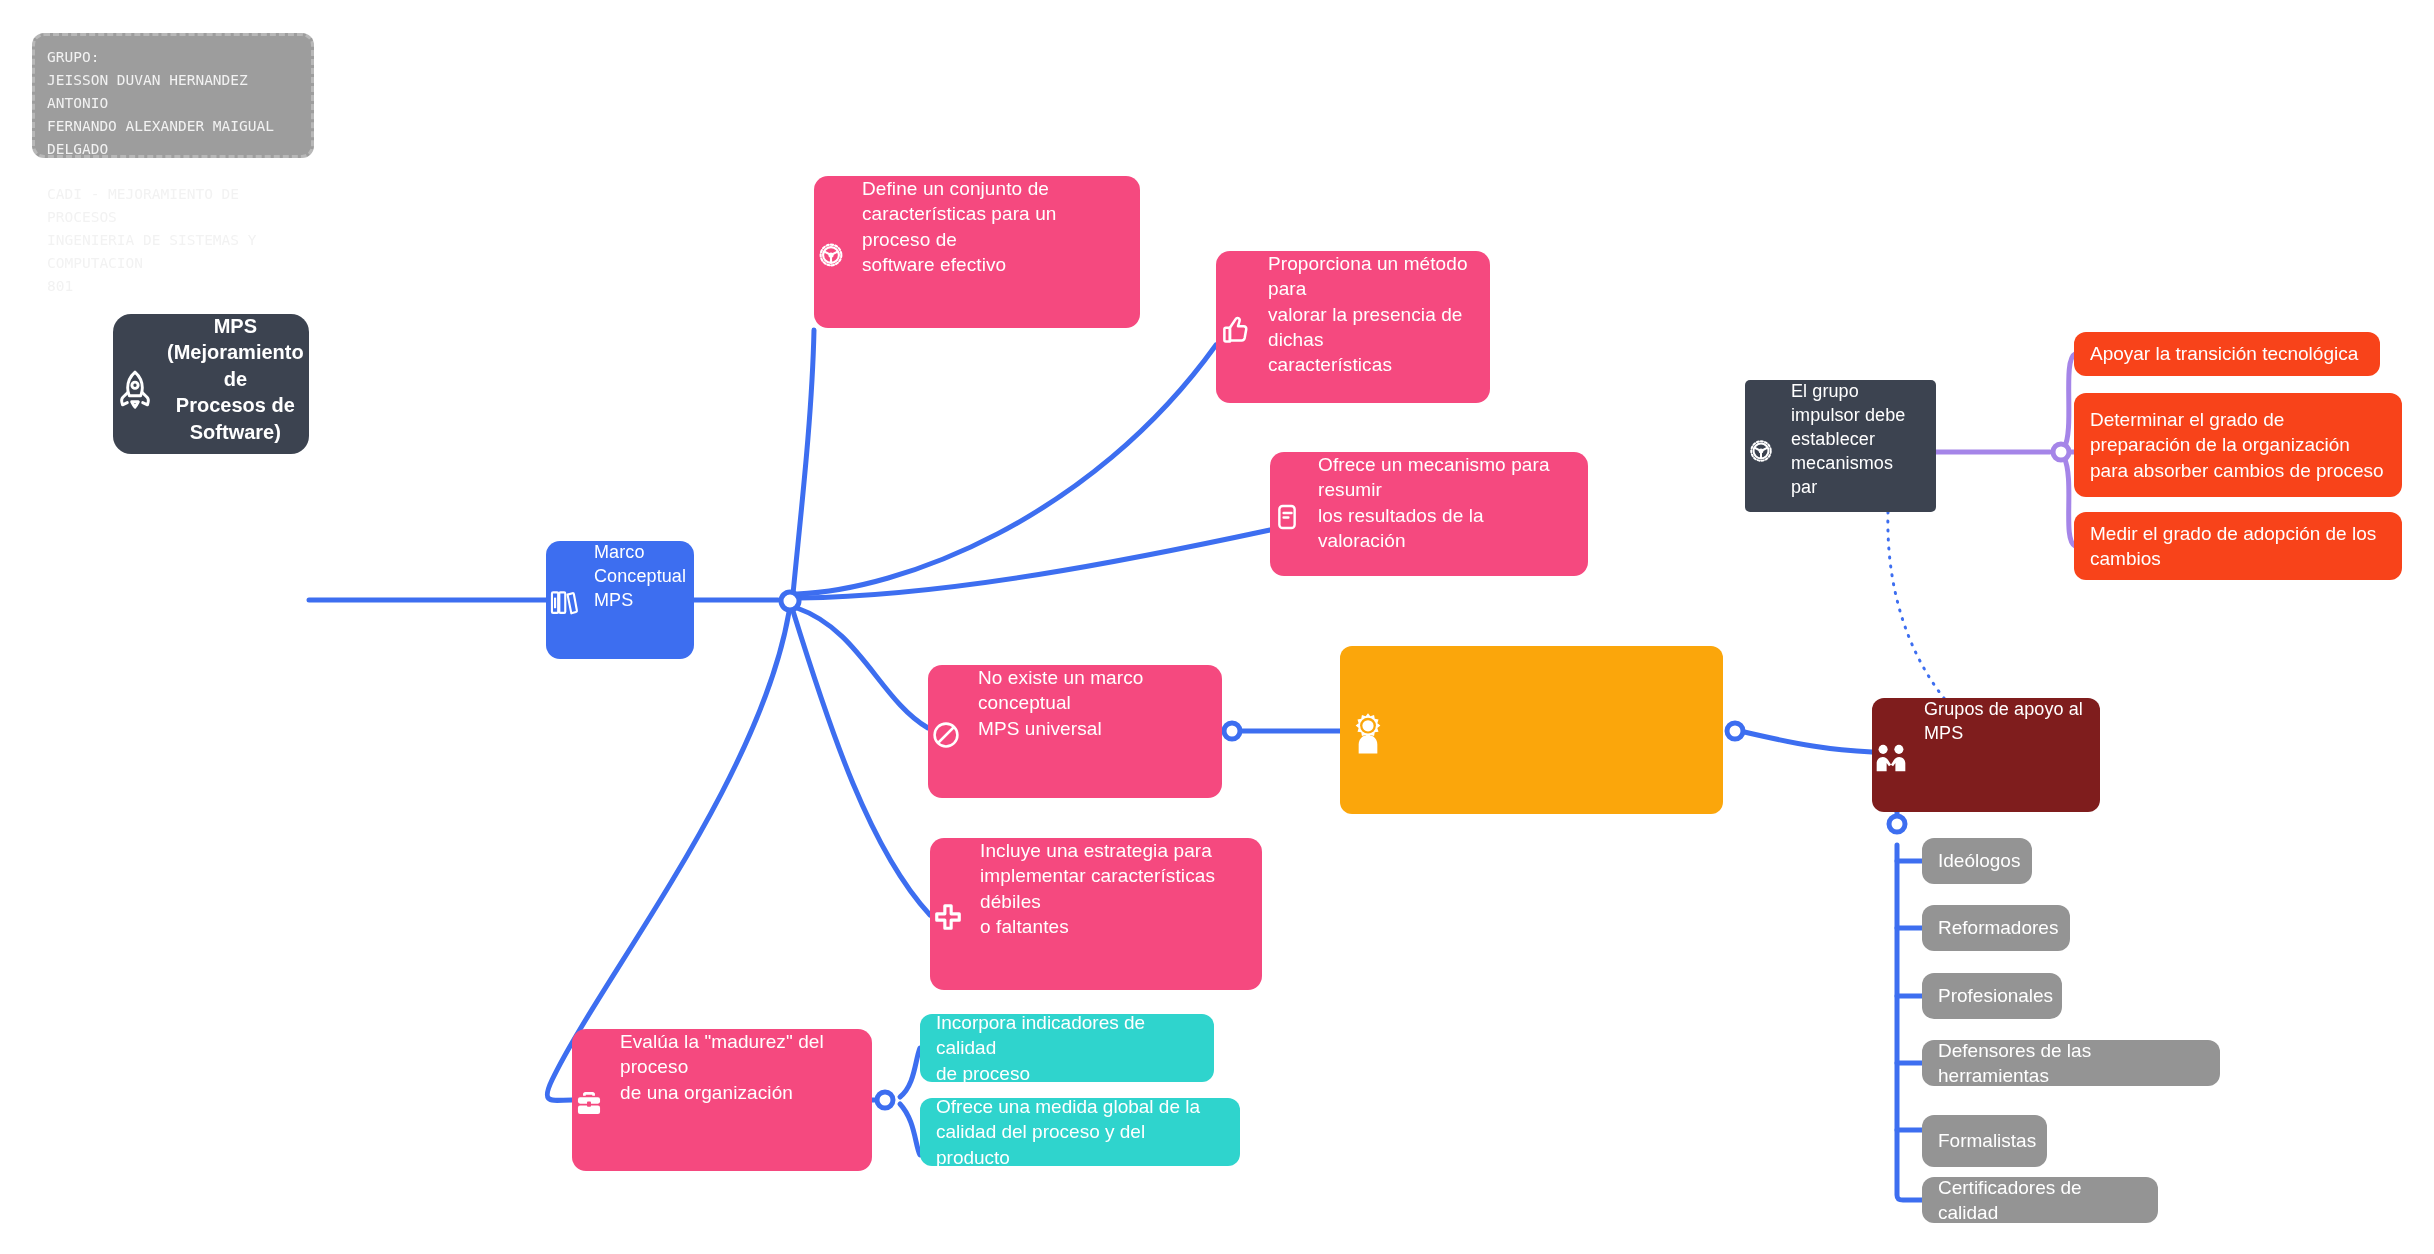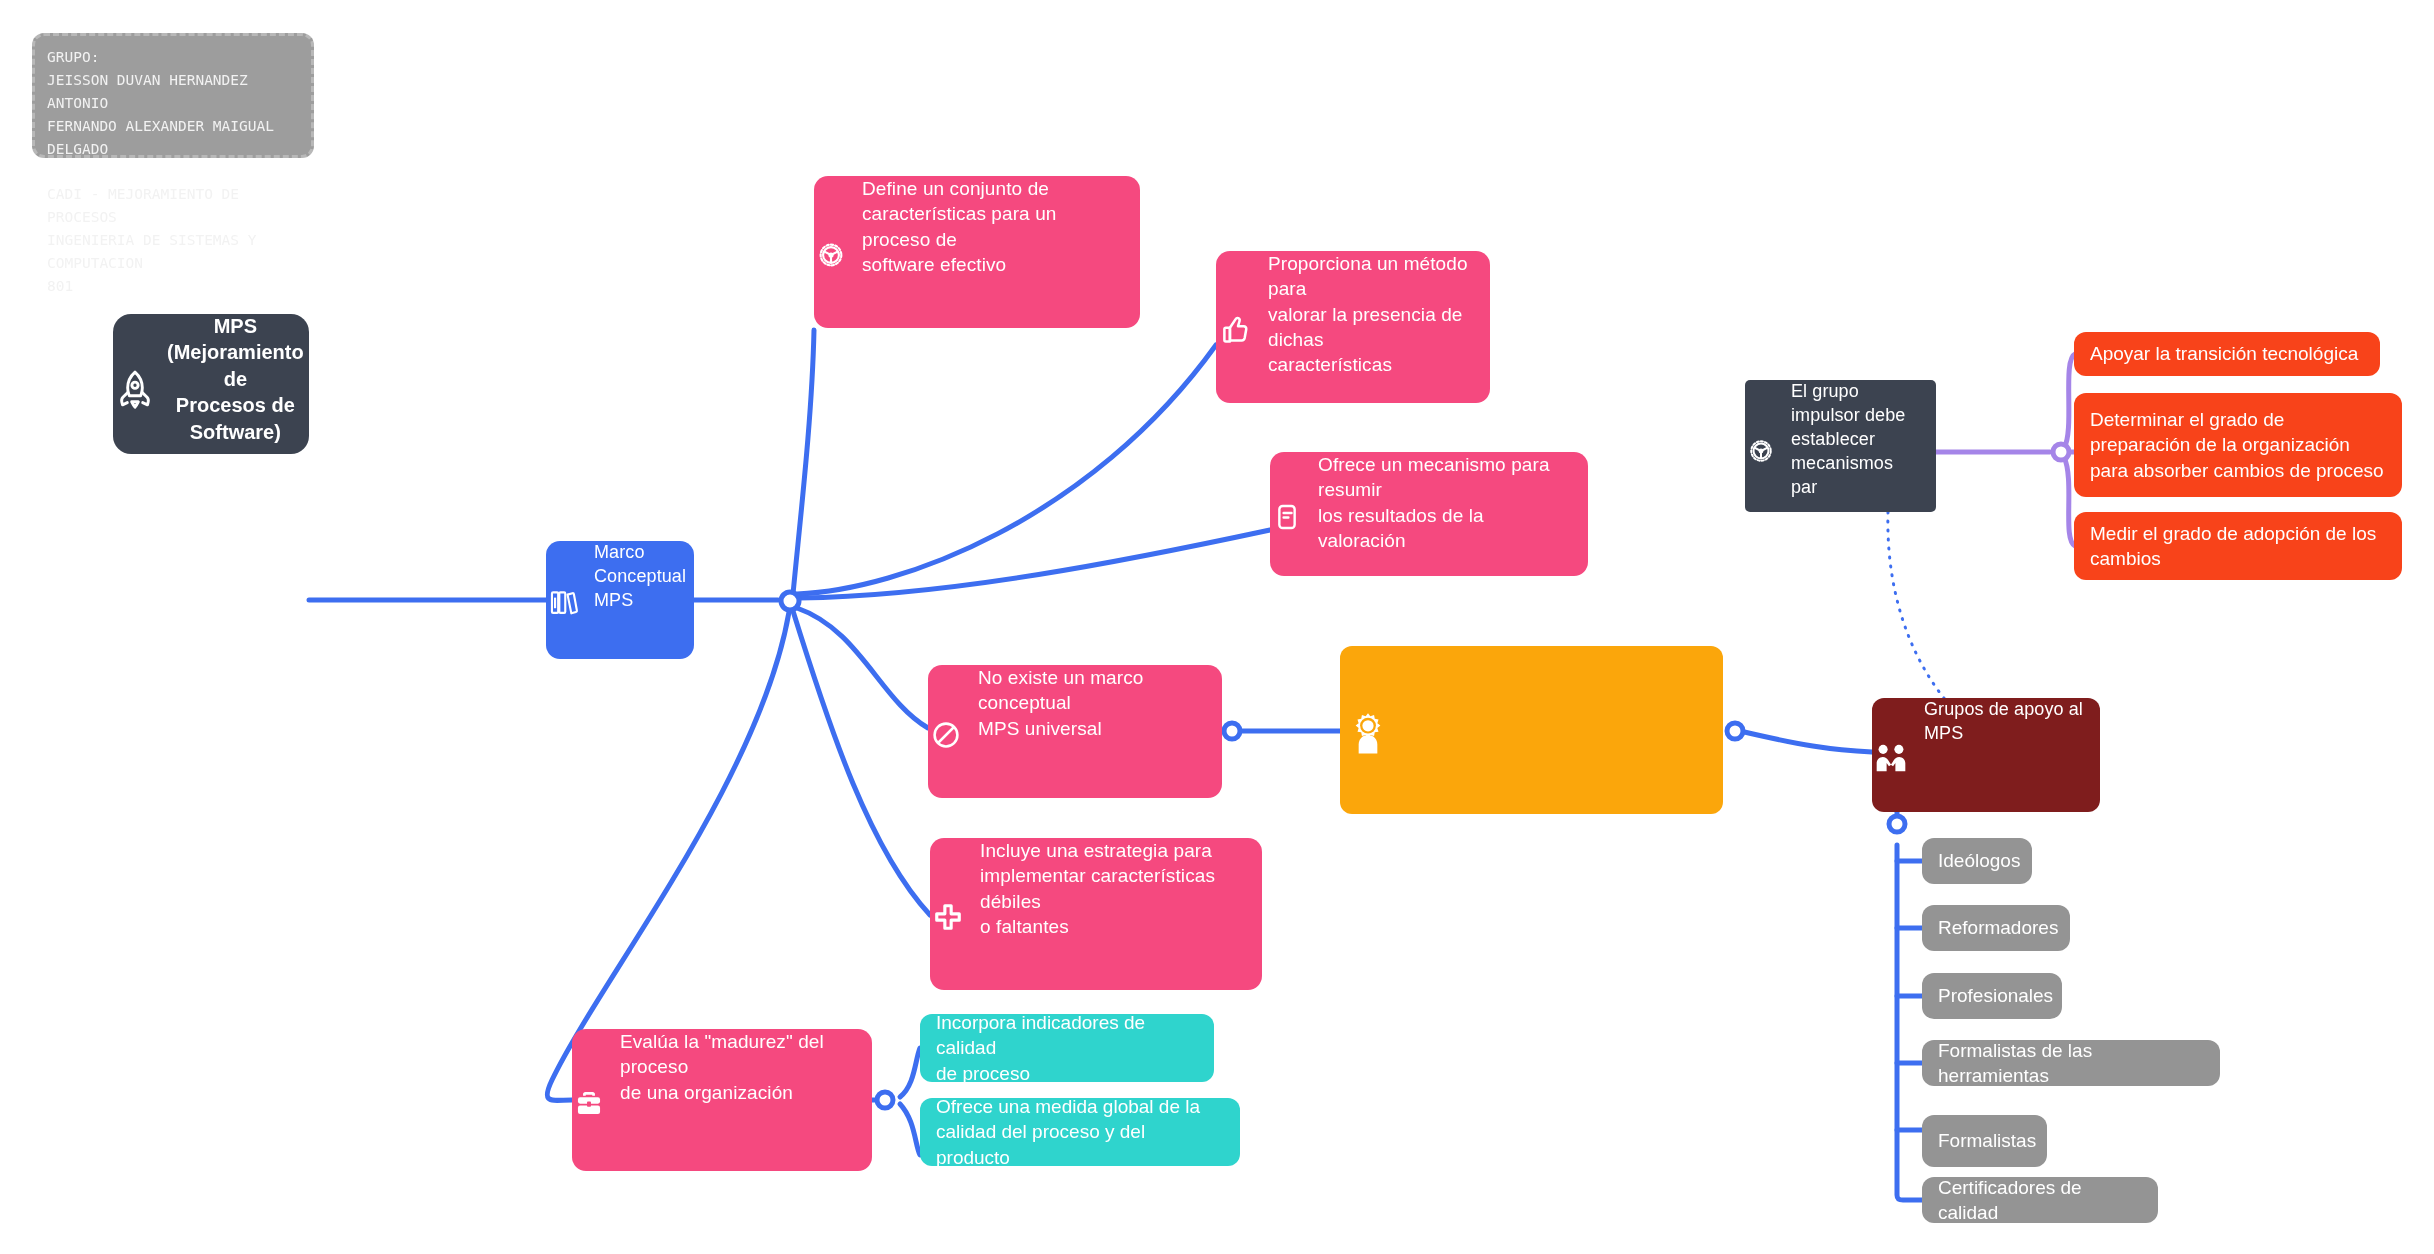--- a/index.html
+++ b/index.html
@@ -292,21 +292,21 @@
   <div class="leaf grey" style="left:1922px;top:838px;width:110px;height:46px;">
     <span>Ideólogos</span>
   </div>
   <div class="leaf grey" style="left:1922px;top:905px;width:148px;height:46px;">
     <span>Reformadores</span>
   </div>
   <div class="leaf grey" style="left:1922px;top:973px;width:140px;height:46px;">
     <span>Profesionales</span>
   </div>
   <div class="leaf grey" style="left:1922px;top:1040px;width:298px;height:46px;">
-    <span>Formalistas de las herramientas</span>
+    <span>Defensores de las herramientas</span>
   </div>
   <div class="leaf grey" style="left:1922px;top:1115px;width:125px;height:52px;">
     <span>Formalistas</span>
   </div>
   <div class="leaf grey" style="left:1922px;top:1177px;width:236px;height:46px;">
     <span>Certificadores de calidad</span>
   </div>
 
 </div>
 

